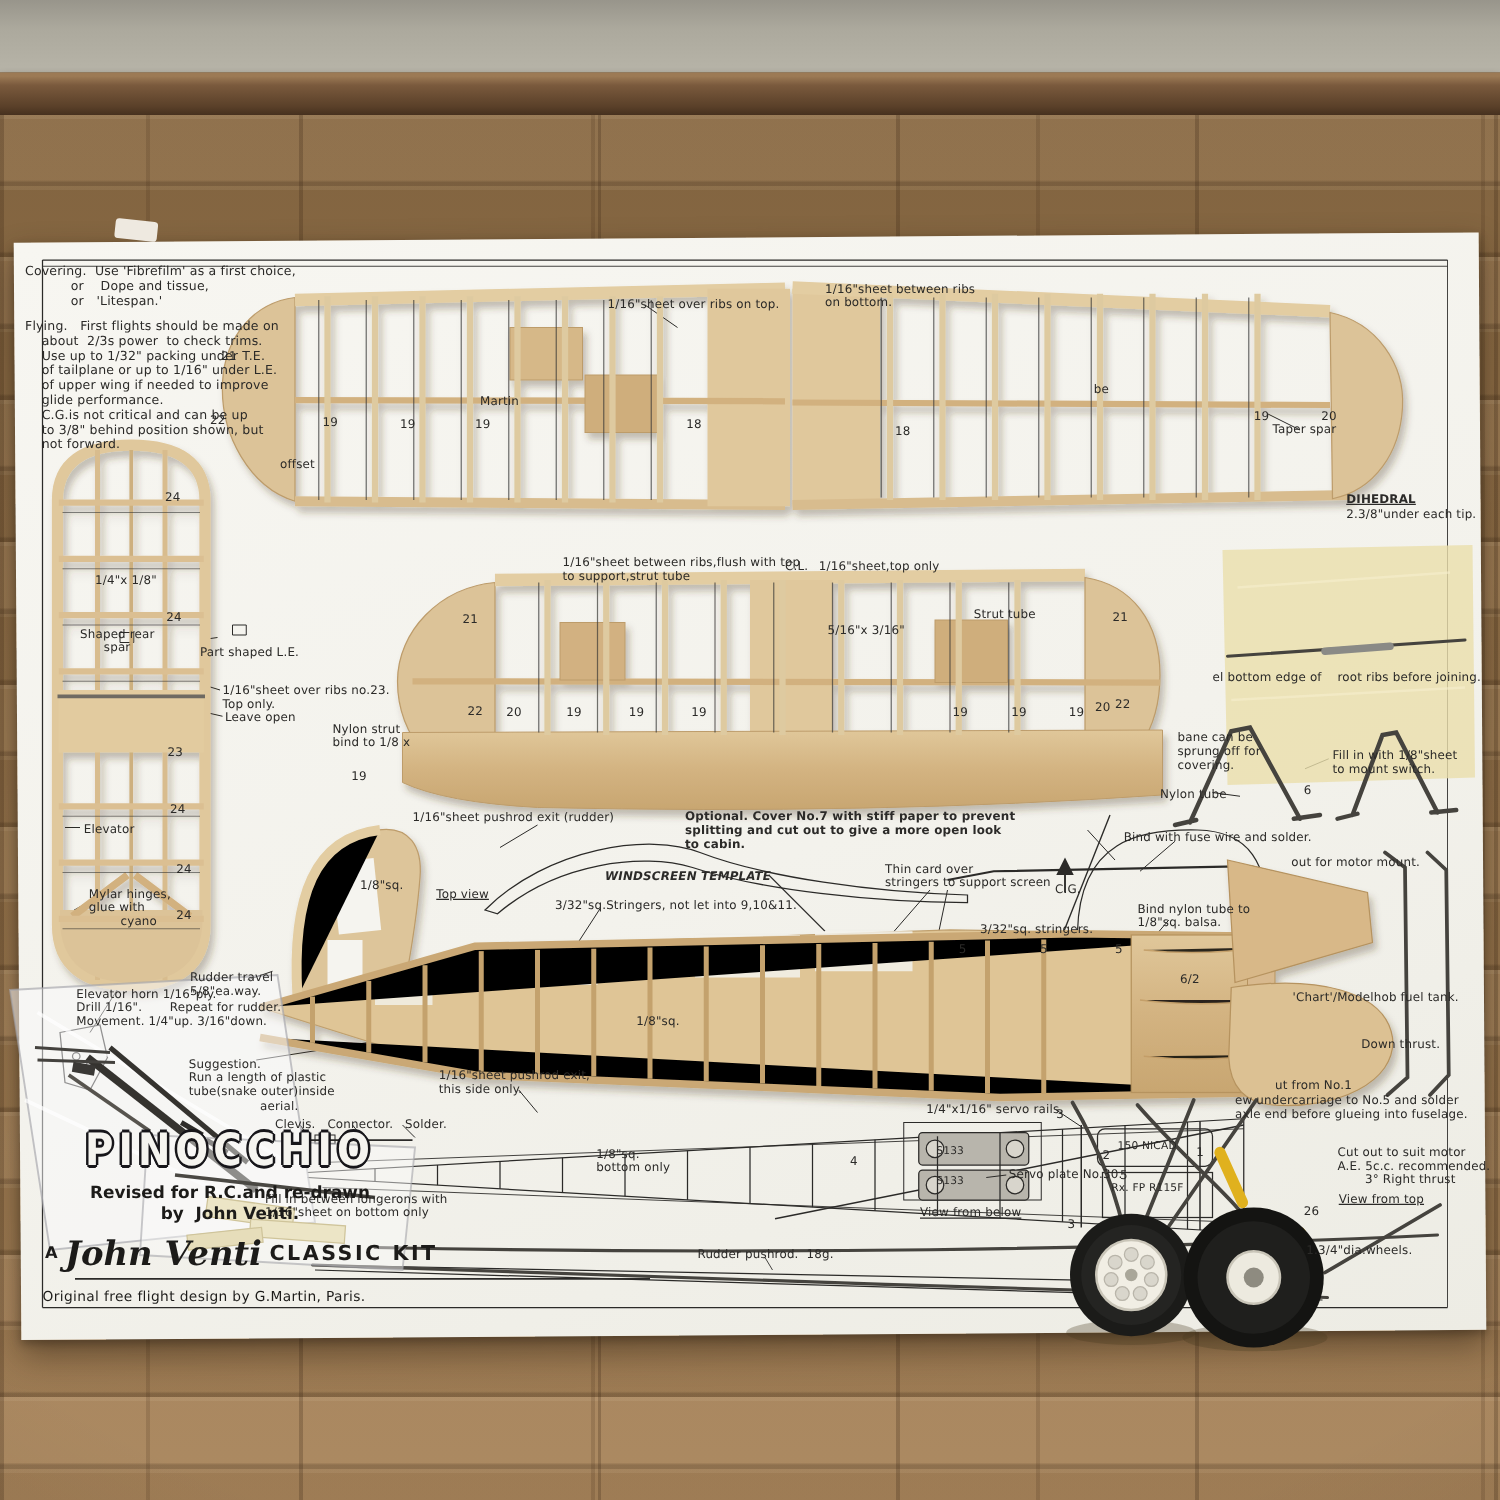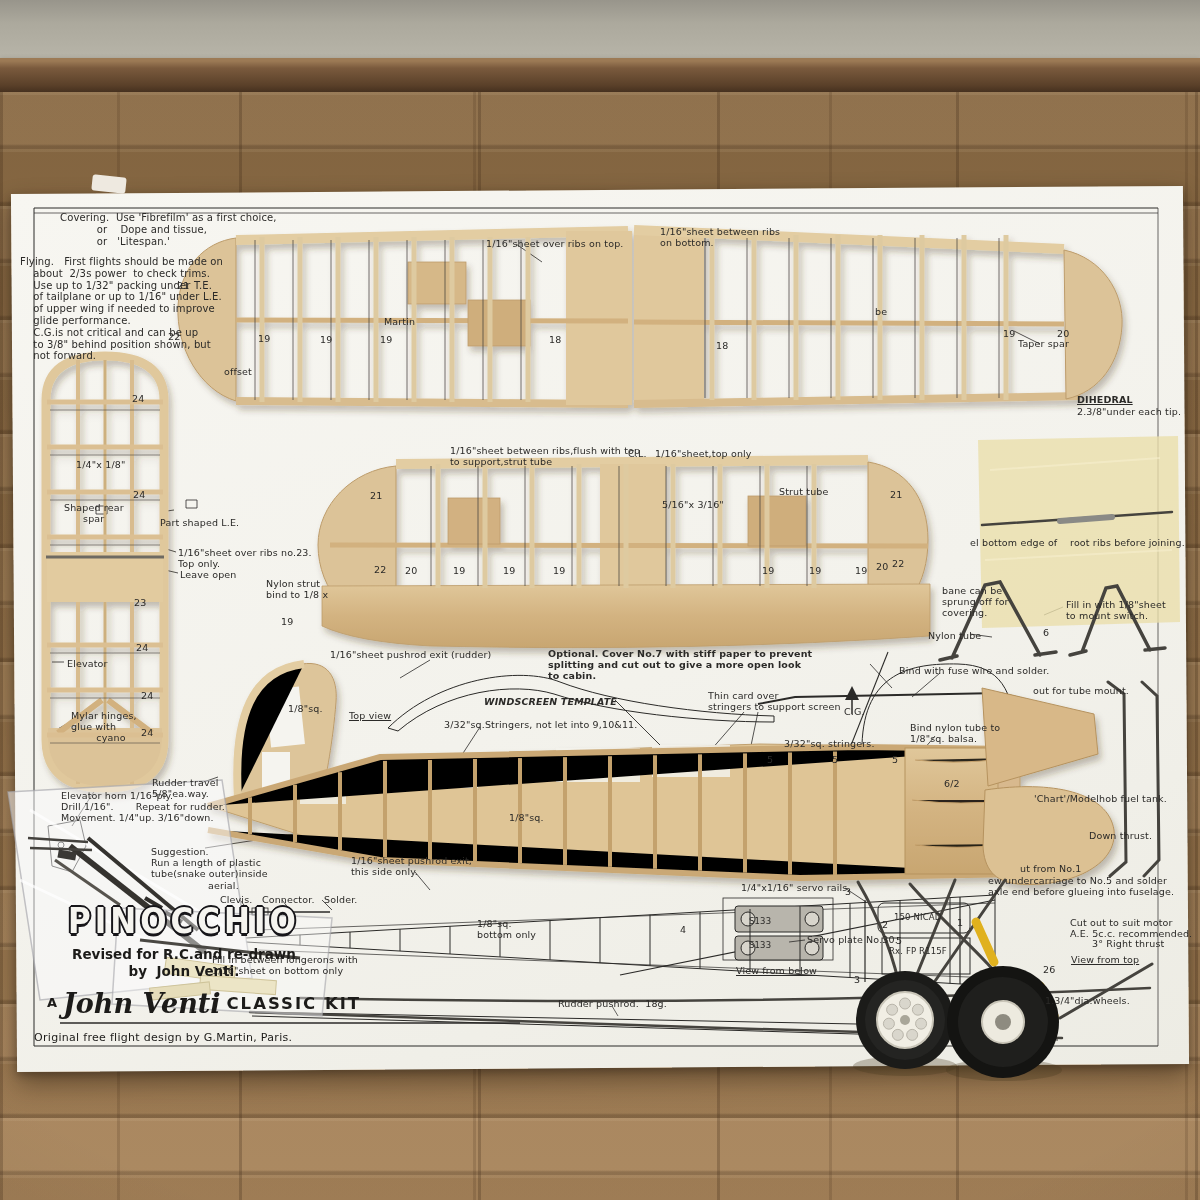--- a/index.html
+++ b/index.html
@@ -33,21 +33,21 @@
   .pl-u{text-decoration:underline;}
   .pl-i{font-style:italic;font-weight:bold;}
   .pl-b{font-weight:bold;}
   
   #titleblock{position:absolute;left:34px;top:900px;width:300px;z-index:5;color:#1c1b19;text-align:center;}
   #kit-title{font-family:"DejaVu Sans",sans-serif;font-weight:bold;font-size:31px;
       letter-spacing:4px;color:#f5f4ef;transform:scaleY(1.15);transform-origin:left top;
       text-shadow:-2px 0 #17161a,2px 0 #17161a,0 -2px #17161a,0 2px #17161a,
         -1px -1px #17161a,1px 1px #17161a,-1px 1px #17161a,1px -1px #17161a;}
   #kit-sub{margin-top:10px;font-weight:bold;font-size:13.5px;line-height:1.25;white-space:pre-wrap;}
-  #brand{position:absolute;left:2px;top:88px;white-space:nowrap;padding-left:11px;}
+  #brand{position:absolute;left:2px;top:88px;white-space:nowrap;}
   #brand .a{font-weight:bold;font-size:13px;vertical-align:6px;}
   #brand .script{font-family:"DejaVu Serif",serif;font-style:italic;font-weight:bold;font-size:27px;margin:0 6px;}
   #brand .classic{font-weight:bold;font-size:16.5px;letter-spacing:2px;vertical-align:4px;}
   #credit{position:absolute;left:0px;top:131px;font-size:11px;letter-spacing:.3px;white-space:nowrap;}
 </style>
 </head>
 <body>
 
 <div id="stage">
   <div id="wall"></div>
@@ -329,21 +329,21 @@
         </g>
       <circle cx="905" cy="1020" r="5" fill="#a9a699"></circle>
       <circle cx="1003" cy="1022" r="56" fill="#141412"></circle>
       <circle cx="1003" cy="1022" r="45" fill="#1f1f1d"></circle>
       <circle cx="1003" cy="1022" r="21" fill="#edeadf" stroke="#c9c5b8" stroke-width="2"></circle>
       <circle cx="1003" cy="1022" r="8" fill="#8e8b80"></circle>
     </g>
   </svg>
 
   <div id="labels">
-      <div class="plan-label" style="left: 20px; top: 212px; font-size: 10px; margin-left: 40px;">Covering.  Use 'Fibrefilm' as a first choice,
+      <div class="plan-label" style="left: 20px; top: 212px; font-size: 10px;">Covering.  Use 'Fibrefilm' as a first choice,
            or    Dope and tissue,
            or   'Litespan.'</div>
       <div class="plan-label" style="left: 20px; top: 256px; font-size: 10px;">Flying.   First flights should be made on
     about  2/3s power  to check trims.
     Use up to 1/32" packing under T.E.
     of tailplane or up to 1/16" under L.E.
     of upper wing if needed to improve
     glide performance.
     C.G.is not critical and can be up
     to 3/8" behind position shown, but
@@ -407,21 +407,21 @@
 stringers to support screen</div>
       <div class="plan-label" style="left: 844px; top: 706px;">C.G.</div>
       <div class="plan-label" style="left: 899px; top: 665px;">Bind with fuse wire and solder.</div>
       <div class="plan-label" style="left: 910px; top: 722px;">Bind nylon tube to
 1/8"sq. balsa.</div>
       <div class="plan-label" style="left: 784px; top: 738px;">3/32"sq. stringers.</div>
       <div class="plan-label" style="left: 767px; top: 754px;">5</div>
       <div class="plan-label" style="left: 832px; top: 754px;">5</div>
       <div class="plan-label" style="left: 892px; top: 754px;">5</div>
       <div class="plan-label" style="left: 944px; top: 754px; margin-top: 24px;">6/2</div>
-      <div class="plan-label" style="left: 1033px; top: 685px;">out for tube mount.</div>
+      <div class="plan-label" style="left: 1033px; top: 685px;">out for motor mount.</div>
       <div class="plan-label" style="left: 1034px; top: 793px;">'Chart'/Modelhob fuel tank.</div>
       <div class="plan-label" style="left: 1089px; top: 830px;">Down thrust.</div>
       <div class="plan-label" style="left: 1020px; top: 863px;">ut from No.1</div>
       <div class="plan-label" style="left: 988px; top: 875px;">ew undercarriage to No.5 and solder
 axle end before glueing into fuselage.</div>
       <div class="plan-label" style="left: 76px; top: 459px;">1/4"x 1/8"</div>
       <div class="plan-label" style="left: 132px; top: 393px;">24</div>
       <div class="plan-label" style="left: 133px; top: 489px;">24</div>
       <div class="plan-label" style="left: 64px; top: 502px;">Shaped rear
       spar</div>

